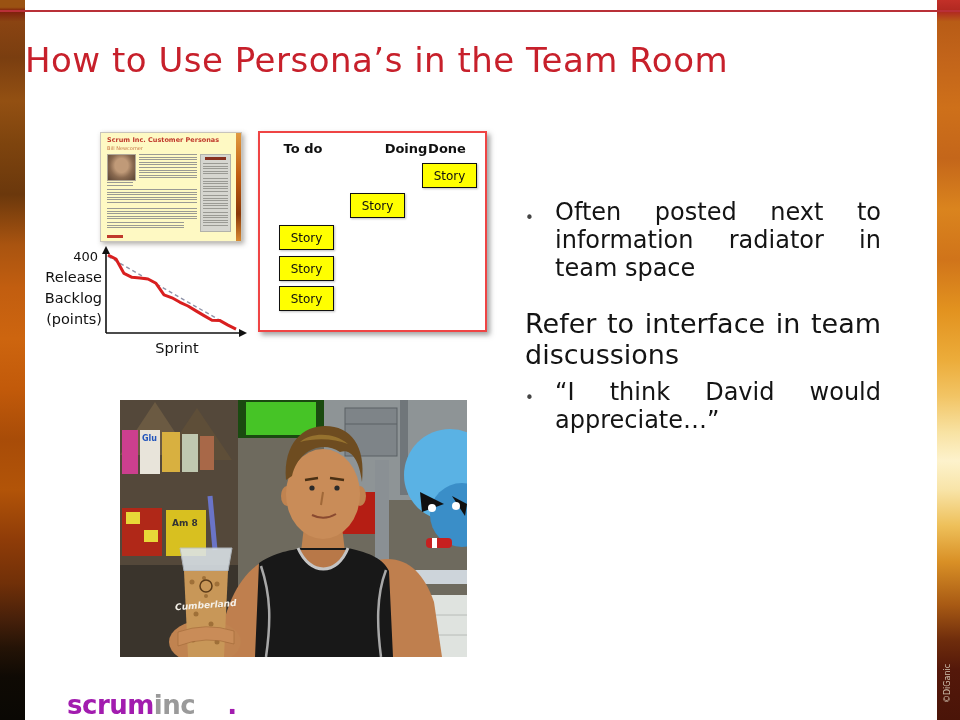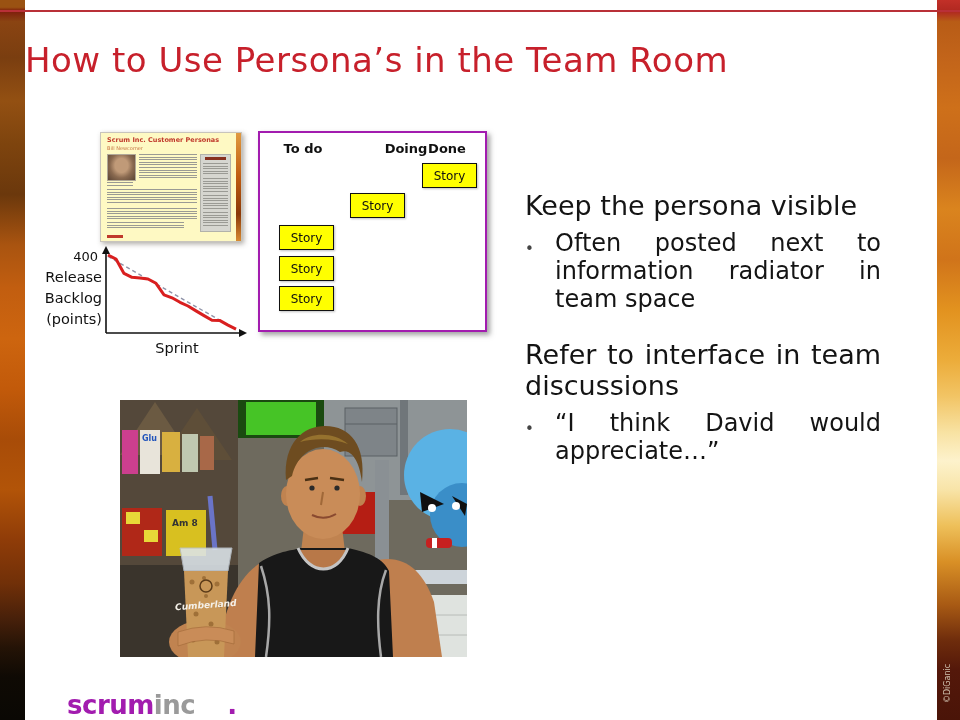--- a/index.html
+++ b/index.html
@@ -33,21 +33,21 @@
     background:radial-gradient(ellipse at 50% 42%,#c09a78 0 34%,#8a6a50 60%,#5a4434 100%);
     border:0.5px solid #b0a898;}
   .pmain{flex:1;}
   .tline{background:repeating-linear-gradient(180deg,#9a9a94 0 1px,rgba(0,0,0,0) 1px 2.6px);}
   .psidebar{width:31px;flex:none;background:#d6d6d0;border:1px solid #b2b2aa;
     box-sizing:border-box;padding:2px;height:78px;}
   .sb-title{height:3px;width:85%;background:#87301f;margin:0 auto 3px auto;}
   .pfoot{position:absolute;left:6px;bottom:3px;width:16px;height:3px;background:#c0392b;}
   
   .board{position:absolute;left:258px;top:131px;width:229px;height:201px;background:#fff;
-    border:2px solid #a21caf;box-sizing:border-box;box-shadow:3px 3px 5px rgba(110,110,110,.65);}
+    border:2px solid #ef4444;box-sizing:border-box;box-shadow:3px 3px 5px rgba(110,110,110,.65);}
   .colhead{position:absolute;top:8px;transform:translateX(-50%);font-size:13px;font-weight:bold;color:#111;}
   .story-card{position:absolute;width:55px;height:25px;background:#ffff00;border:1.5px solid #111;
     box-sizing:border-box;display:flex;align-items:center;justify-content:center;
     font-size:12px;color:#111;box-shadow:1px 1px 2px rgba(0,0,0,.25);}
   
   .chart{position:absolute;left:40px;top:245px;width:210px;height:115px;}
   
   .photo{position:absolute;left:120px;top:400px;width:347px;height:257px;}
   
   .content{position:absolute;left:525px;top:190px;width:356px;color:#141414;}
@@ -205,21 +205,20 @@
       <circle cx="73" cy="240" r="2.5"></circle>
         <circle cx="97" cy="242" r="2.5"></circle>
         <circle cx="86" cy="196" r="2"></circle>
     </g>
     <circle cx="86" cy="186" r="6" fill="none" stroke="#5a3a18" stroke-width="1.5"></circle>
     <text x="86" y="208" text-anchor="middle" font-size="9" font-weight="bold" font-style="italic" fill="#f4f0e8" transform="rotate(-4 86 208)">Cumberland</text>
     <path d="M58,232 Q86,222 114,231 L114,244 Q86,235 58,246 Z" fill="#c98c58" stroke="#a06838" stroke-width="0.6"></path>
   </svg>
 
   <div class="content">
-    <div class="h">Keep the persona visible</div>
     <div class="b">
       <span class="dot">•</span>
       <span class="bt">Often posted next to information radiator in team space</span>
     </div>
     <div class="h mt-a">Refer to interface in team discussions</div>
     <div class="b">
       <span class="dot">•</span>
       <span class="bt">“I think David would appreciate…”</span>
     </div>
   </div>

